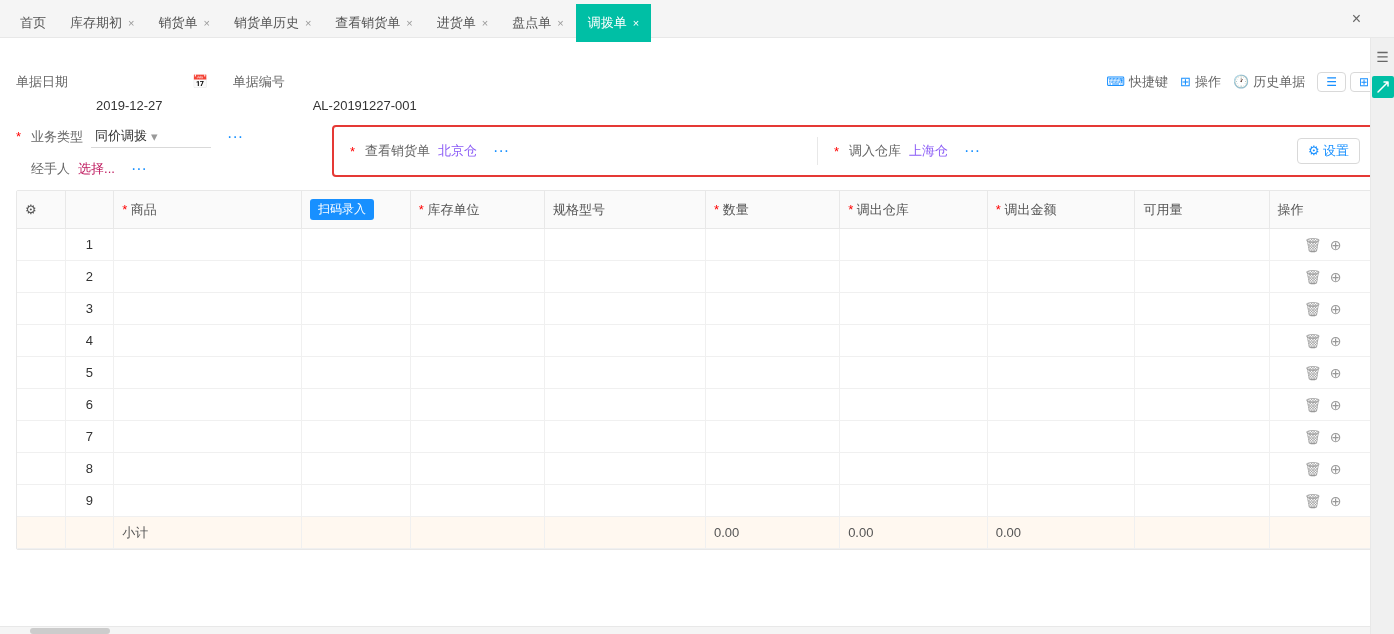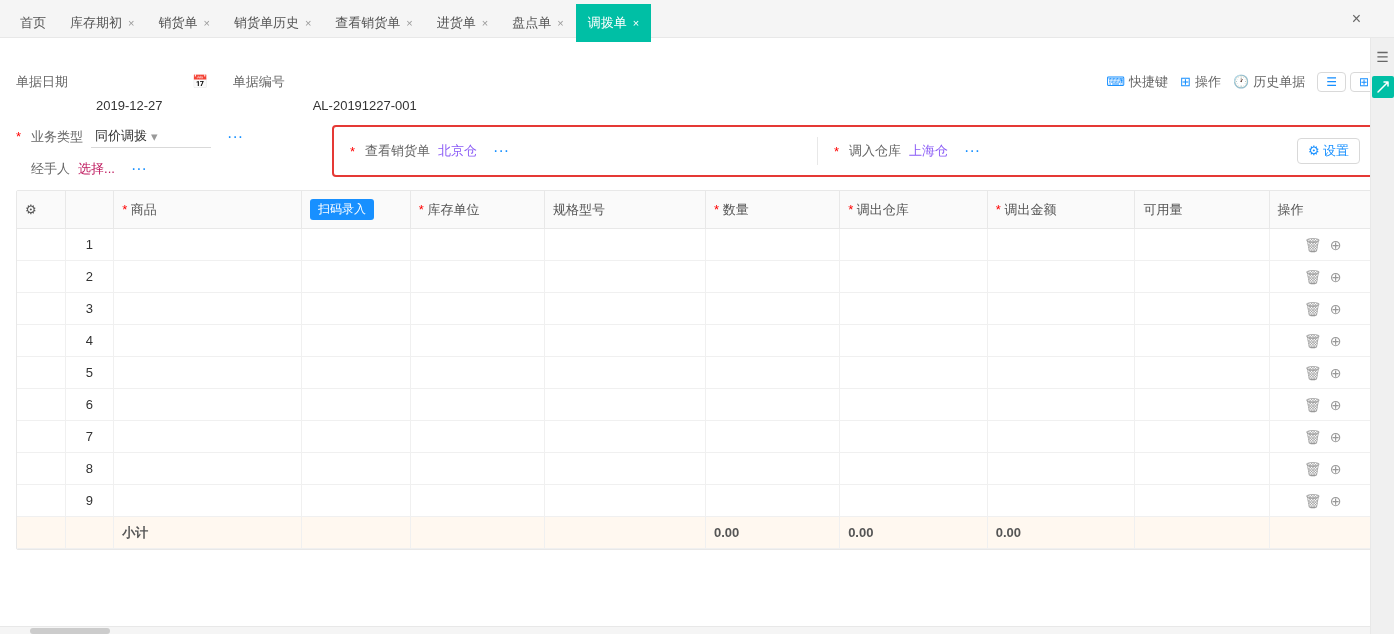--- a/index.html
+++ b/index.html
@@ -203,21 +203,21 @@
       cursor: pointer;
       font-size: 12px;
     }
 
     .th-required { color: red; }
     .ops-icons { display: flex; align-items: center; justify-content: center; gap: 8px; }
     .op-icon { color: #999; cursor: pointer; font-size: 14px; }
 
     .subtotal-row td {
       background: #fff8f0;
-      font-weight: bold;
+      font-weight: normal;
       color: #555;
     }
 
     
     .right-sidebar {
       position: fixed;
       right: 0;
       top: 38px;
       width: 24px;
       display: flex;

